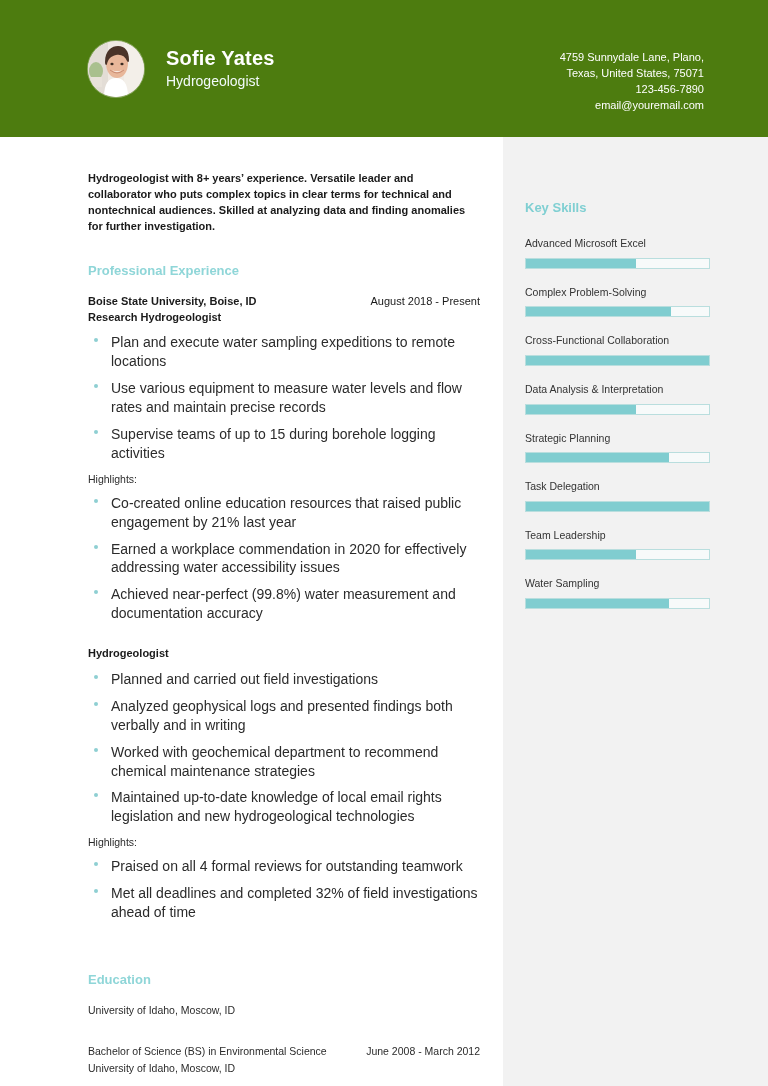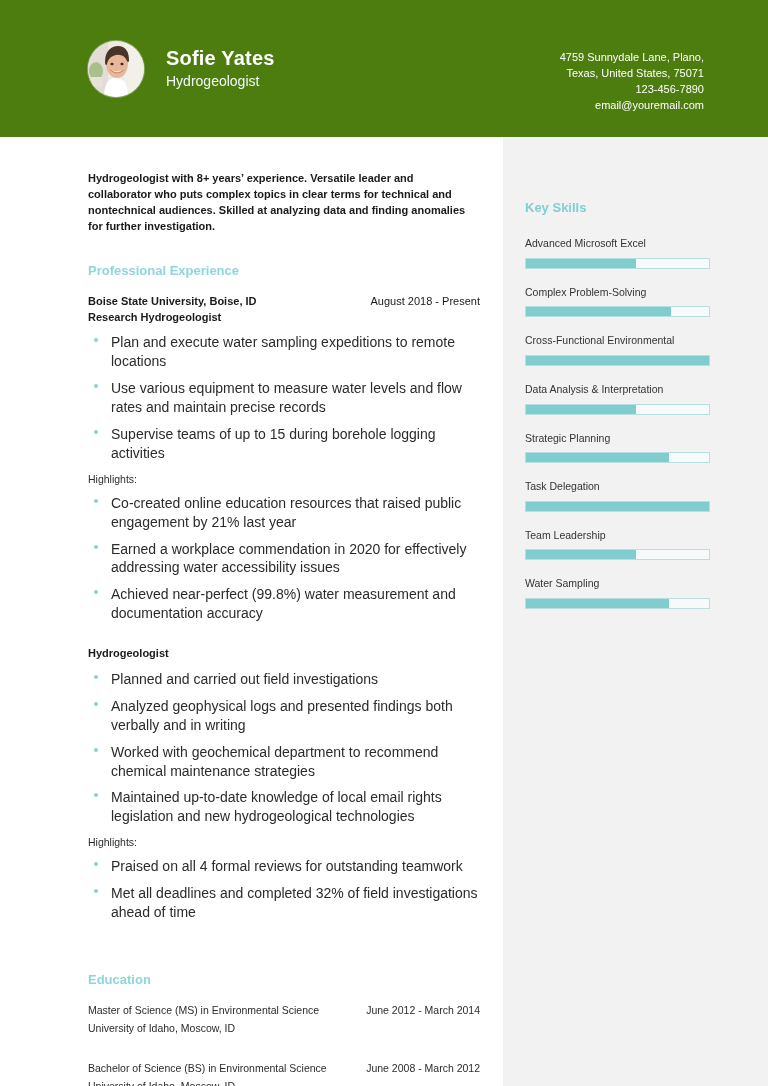--- a/index.html
+++ b/index.html
@@ -144,21 +144,21 @@
               <div class="skill-fill" style="width: 60%; background: rgb(128, 205, 208);"></div>
             </div>
           </div>
           <div class="skill">
             <div class="skill-name">Complex Problem-Solving</div>
             <div class="skill-bar">
               <div class="skill-fill" style="width: 79%; background: rgb(128, 205, 208);"></div>
             </div>
           </div>
           <div class="skill">
-            <div class="skill-name">Cross-Functional Environmental</div>
+            <div class="skill-name">Cross-Functional Collaboration</div>
             <div class="skill-bar">
               <div class="skill-fill" style="width: 100%; background: rgb(128, 205, 208);"></div>
             </div>
           </div>
           <div class="skill">
             <div class="skill-name">Data Analysis &amp; Interpretation</div>
             <div class="skill-bar">
               <div class="skill-fill" style="width: 60%; background: rgb(128, 205, 208);"></div>
             </div>
           </div>
@@ -227,24 +227,20 @@
             <li>Praised on all 4 formal reviews for outstanding teamwork</li>
             <li>Met all deadlines and completed 32% of field investigations ahead of time</li>
           </ul>
           <div class="spacer-sm"></div>
         </div>
       </div>
 
     <div class="section-head">Education</div>
     <div id="education-list">
         <div class="edu-entry">
-          <div class="edu-row">
-            <div class="edu-degree">Master of Science (MS) in Environmental Science</div>
-            <div class="edu-date">June 2012 - March 2014</div>
-          </div>
           <div class="edu-school">University of Idaho, Moscow, ID</div>
         </div>
         <div class="edu-entry">
           <div class="edu-row">
             <div class="edu-degree">Bachelor of Science (BS) in Environmental Science</div>
             <div class="edu-date">June 2008 - March 2012</div>
           </div>
           <div class="edu-school">University of Idaho, Moscow, ID</div>
         </div>
       </div>

